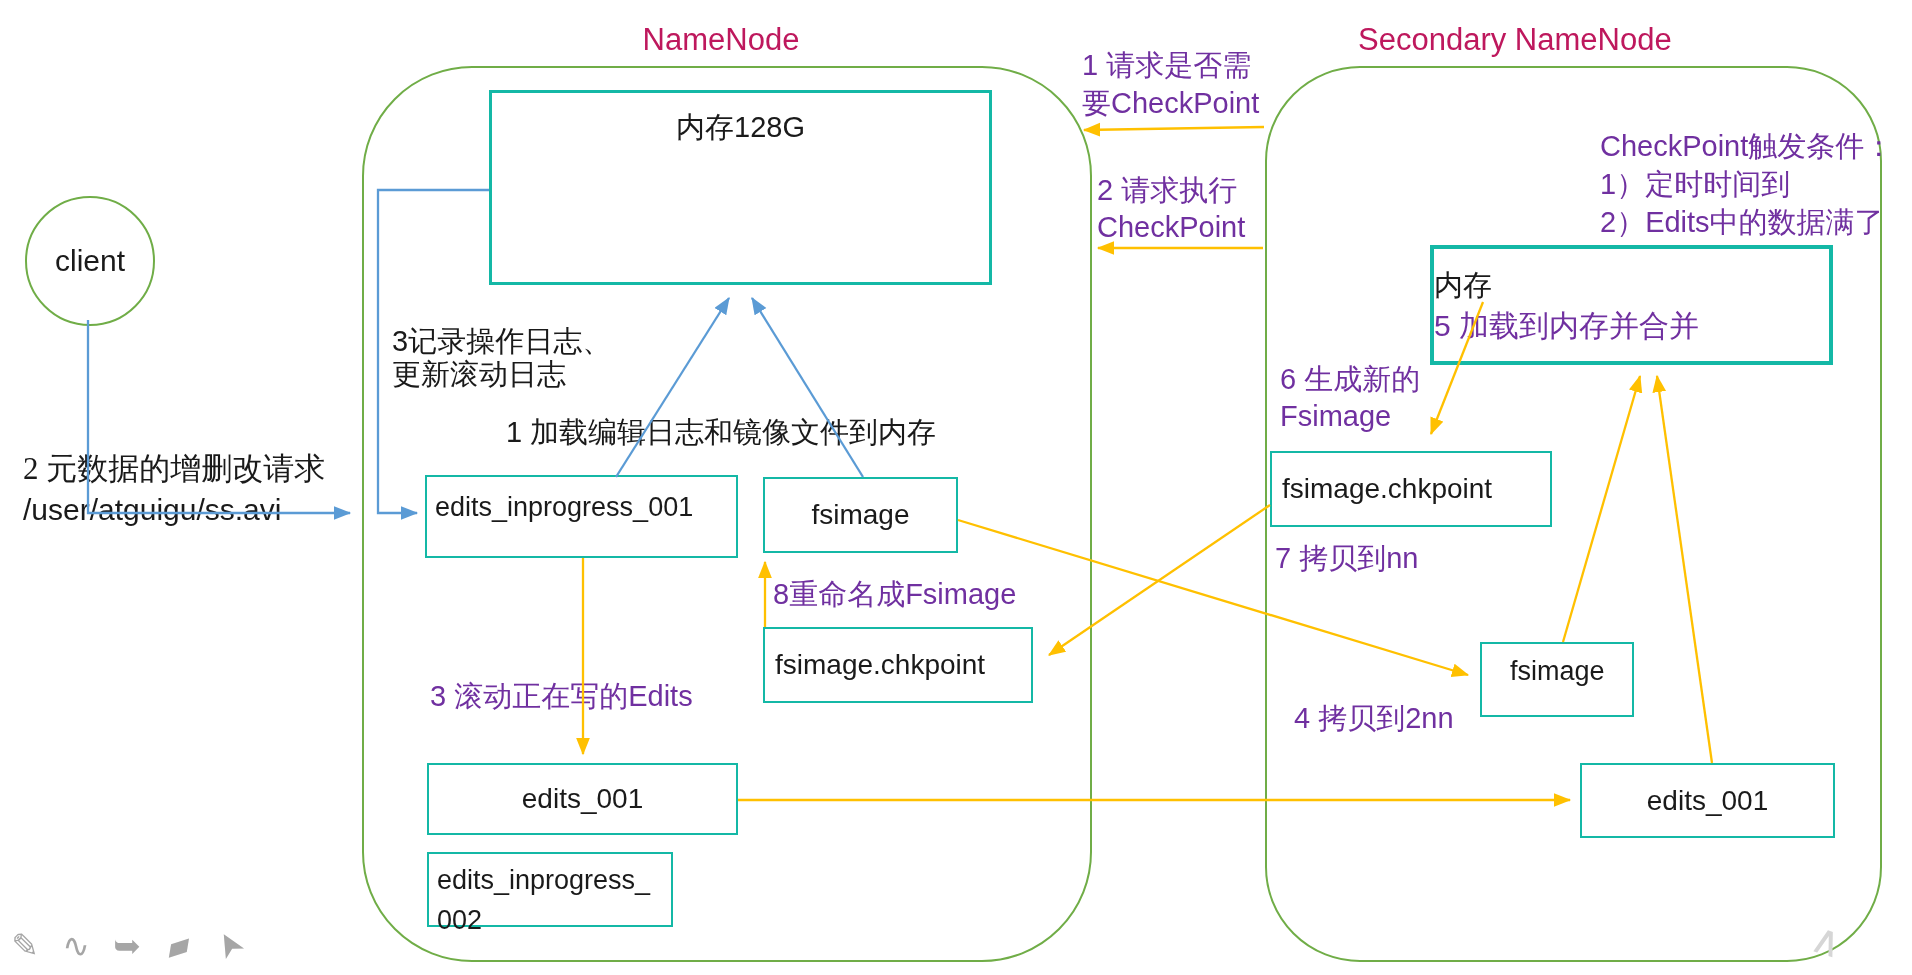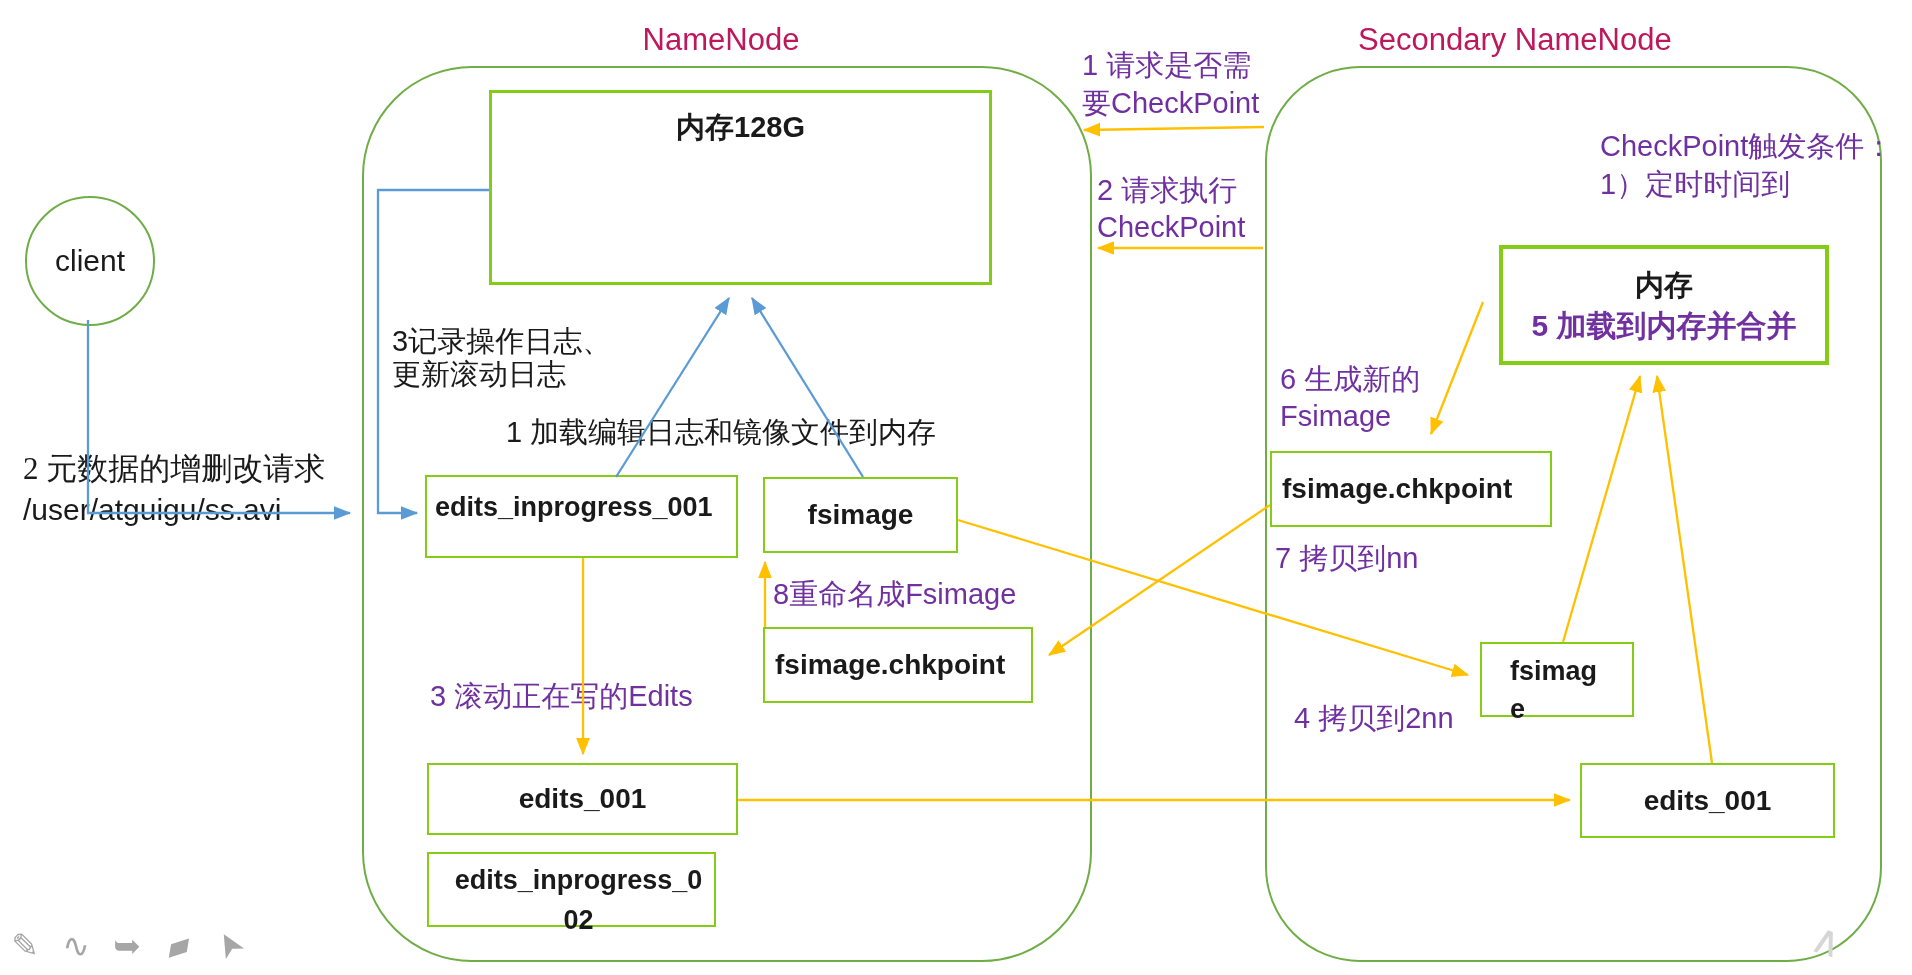--- a/index.html
+++ b/index.html
@@ -11,22 +11,22 @@
   .nn{left:362px;top:66px;width:726px;height:892px;border-radius:110px;}
   .snn{left:1265px;top:66px;width:613px;height:892px;border-radius:95px;}
   .client-circle{position:absolute;left:25px;top:196px;width:126px;height:126px;
        border:2.5px solid #70AD47;border-radius:50%;display:flex;align-items:center;
        justify-content:center;font-size:30px;color:#1a1a1a;}
   
   .title{position:absolute;font-size:31px;color:#be185d;white-space:nowrap;}
   .nn-title{left:561px;top:22px;width:320px;text-align:center;}
   .snn-title{left:1358px;top:22px;}
   
-  .obox{position:absolute;border:2px solid #84cc16;background:#ffffff00;
-        font-size:28px;color:#1a1a1a;overflow:visible;box-sizing:border-box;font-weight:bold;}
+  .obox{position:absolute;border:2px solid #14b8a6;background:#ffffff00;
+        font-size:28px;color:#1a1a1a;overflow:visible;box-sizing:border-box;}
   .center{display:flex;align-items:center;justify-content:center;}
   .wrapbox{word-break:break-all;line-height:40px;}
   
   .note{position:absolute;font-size:29px;line-height:33px;white-space:nowrap;}
   .purple{color:#7030A0;}
   .black{color:#1a1a1a;}
   .serif{font-family:"Liberation Serif","DejaVu Serif",serif;font-size:31px;}
   svg.lines{position:absolute;left:0;top:0;pointer-events:none;}
   
   .toolbar{position:absolute;left:8px;top:926px;display:flex;gap:17px;}
@@ -62,37 +62,38 @@
   <div>更新滚动日志</div>
 </div>
 <div class="note black" style="left:490px;top:416px;width:462px;text-align:center;">1 加载编辑日志和镜像文件到内存</div>
 
 <div class="obox wrapbox" style="left:425px;top:475px;width:313px;height:83px;padding:10px 6px 17px 8px;font-size:27px;">edits_inprogress_001</div>
 <div class="obox center" style="left:763px;top:477px;width:195px;height:76px;">fsimage</div>
 <div class="note purple" style="left:773px;top:578px;">8重命名成Fsimage</div>
 <div class="obox" style="left:763px;top:627px;width:270px;height:76px;padding:20px 0 0 10px;">fsimage.chkpoint</div>
 <div class="note purple" style="left:430px;top:680px;">3 滚动正在写的Edits</div>
 <div class="obox center" style="left:427px;top:763px;width:311px;height:72px;">edits_001</div>
-<div class="obox wrapbox" style="left:427px;top:852px;width:289px;height:75px;padding:6px 6px 0 20px;font-size:27px;text-align:center;">edits_inprogress_002</div>
+<div class="obox wrapbox" style="left:427px;top:852px;width:246px;height:75px;padding:6px 6px 0 8px;font-size:27px;">edits_inprogress_002</div>
 
 <div class="note purple" style="left:1082px;top:46px;line-height:38px;">
   <div>1 请求是否需</div>
   <div>要CheckPoint</div>
 </div>
 <div class="note purple" style="left:1097px;top:172px;line-height:37px;">
   <div>2 请求执行</div>
   <div>CheckPoint</div>
 </div>
 
 <div class="note purple" style="left:1600px;top:127px;line-height:38px;">
   <div>CheckPoint触发条件：</div>
   <div>1）定时时间到</div>
+  <div>2）Edits中的数据满了</div>
 </div>
 
-<div class="obox" style="left:1499px;top:245px;width:330px;height:120px;border-width:4px;text-align:center;">
+<div class="obox" style="left:1430px;top:245px;width:403px;height:120px;border-width:4px;text-align:left;">
   <div class="black" style="margin-top:16px;font-size:29px;line-height:40px;">内存</div>
   <div class="purple" style="font-size:30px;line-height:42px;">5 加载到内存并合并</div>
 </div>
 
 <div class="note purple" style="left:1280px;top:361px;line-height:37px;">
   <div>6 生成新的</div>
   <div>Fsimage</div>
 </div>
 
 <div class="obox" style="left:1270px;top:451px;width:282px;height:76px;padding:20px 0 0 10px;">fsimage.chkpoint</div>

